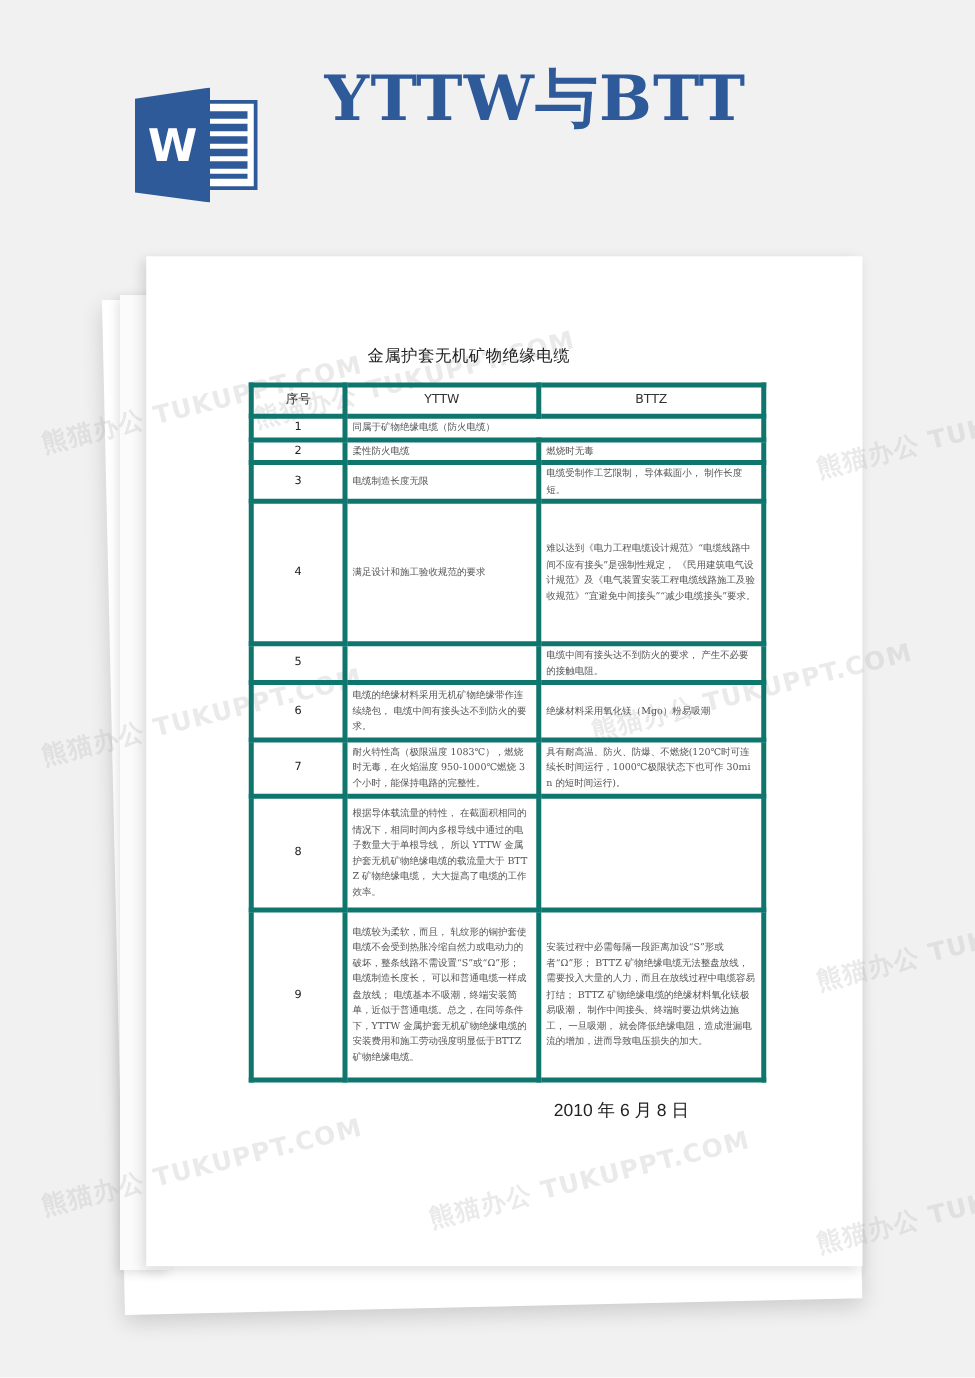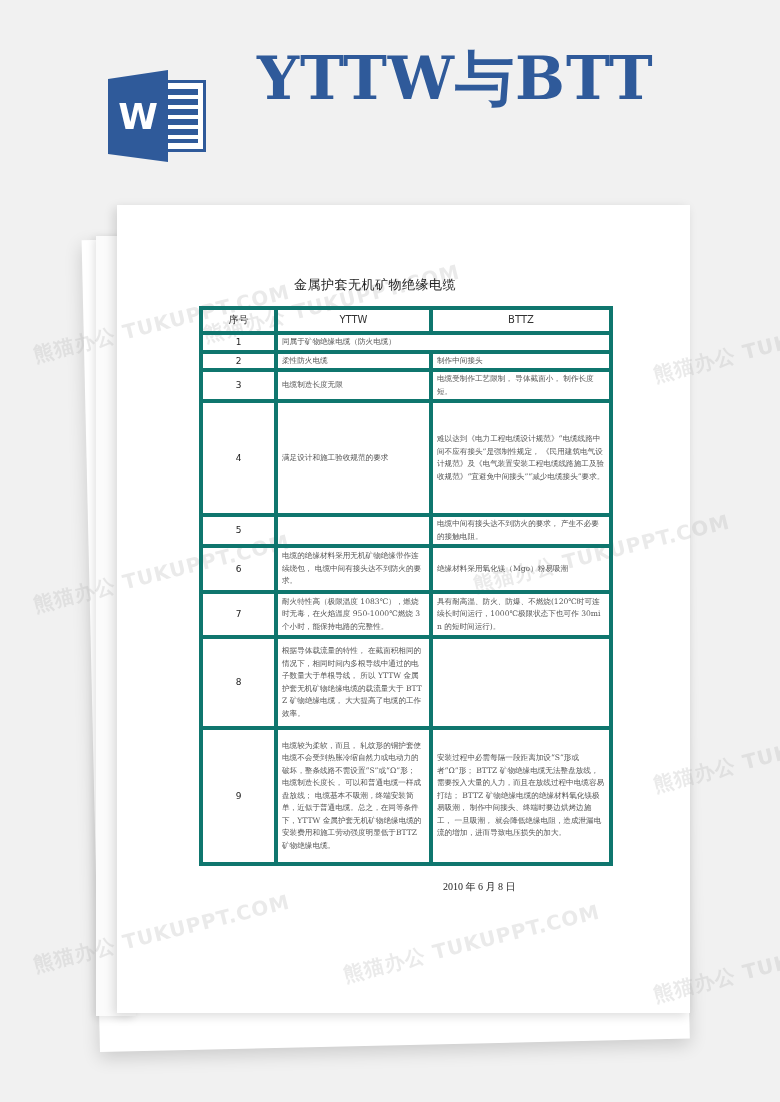--- a/index.html
+++ b/index.html
@@ -6,21 +6,21 @@
   body {
     width: 780px; height: 1102px; position: relative; overflow: hidden;
     background: #f1f1f1;
     font-family: "DejaVu Sans", "Liberation Sans", sans-serif;
   }
   
   .word-icon { position: absolute; left: 108px; top: 70px; width: 100px; height: 92px; }
   .title {
     position: absolute; left: 257px; top: 52px; width: 340px;
     color: #2f5a9a; font-family: "DejaVu Serif", "Liberation Serif", serif;
-    font-weight: bold; font-size: 59px; line-height: 54px; letter-spacing: 1px;
+    font-weight: bold; font-size: 50px; line-height: 54px; letter-spacing: 1px; text-align: right;
   }
   .title span { display: block; white-space: nowrap; }
 
   
   .sheet-back {
     position: absolute; left: 100px; top: 240px; width: 590px; height: 812px;
     background: #fff; transform: rotate(-1.3deg); transform-origin: left bottom;
     box-shadow: 0 6px 18px rgba(0,0,0,0.16);
   }
   .sheet-mid {
@@ -52,22 +52,22 @@
     font-weight: normal; font-size: 10px; color: #333; height: 19px;
   }
   table.cmp td.num {
     text-align: center; font-family: "DejaVu Sans", "Liberation Sans", sans-serif;
     font-size: 9px; color: #222;
   }
   td.loose { line-height: 21.5px; }
   .c0 { width: 75px; } .c1 { width: 155px; } .c2 { width: 180px; }
 
   .date {
-    position: absolute; left: 443px; top: 880px; font-size: 10px; color: #222;
-    font-family: Liberation Serif, serif;
+    position: absolute; left: 443px; top: 880px; font-size: 14px; color: #222;
+    font-family: Liberation Sans, sans-serif;
   }
 
   
   .wm {
     position: absolute; color: rgba(180,180,180,0.28); font-weight: bold;
     font-size: 20px; transform: rotate(-14deg); white-space: nowrap;
     pointer-events: none; letter-spacing: 1px;
   }
 </style>
 </head>
@@ -124,21 +124,21 @@
     </tr>
   </thead>
   <tbody>
     <tr style="height:16px;">
       <td class="num">1</td>
       <td colspan="2">同属于矿物绝缘电缆（防火电缆）</td>
     </tr>
     <tr style="height:15px;">
       <td class="num">2</td>
       <td>柔性防火电缆</td>
-      <td>制作中间接头</td>
+      <td>燃烧时无毒</td>
     </tr>
     <tr style="height:29px;">
       <td class="num">3</td>
       <td>电缆制造长度无限</td>
       <td>电缆受制作工艺限制，  导体截面小，  制作长度短。</td>
     </tr>
     <tr style="height:114px;">
       <td class="num">4</td>
       <td>满足设计和施工验收规范的要求</td>
       <td class="loose">难以达到《电力工程电缆设计规范》“电缆线路中间不应有接头”是强制性规定，  《民用建筑电气设计规范》及《电气装置安装工程电缆线路施工及验收规范》“宜避免中间接头”“减少电缆接头”要求。</td>

